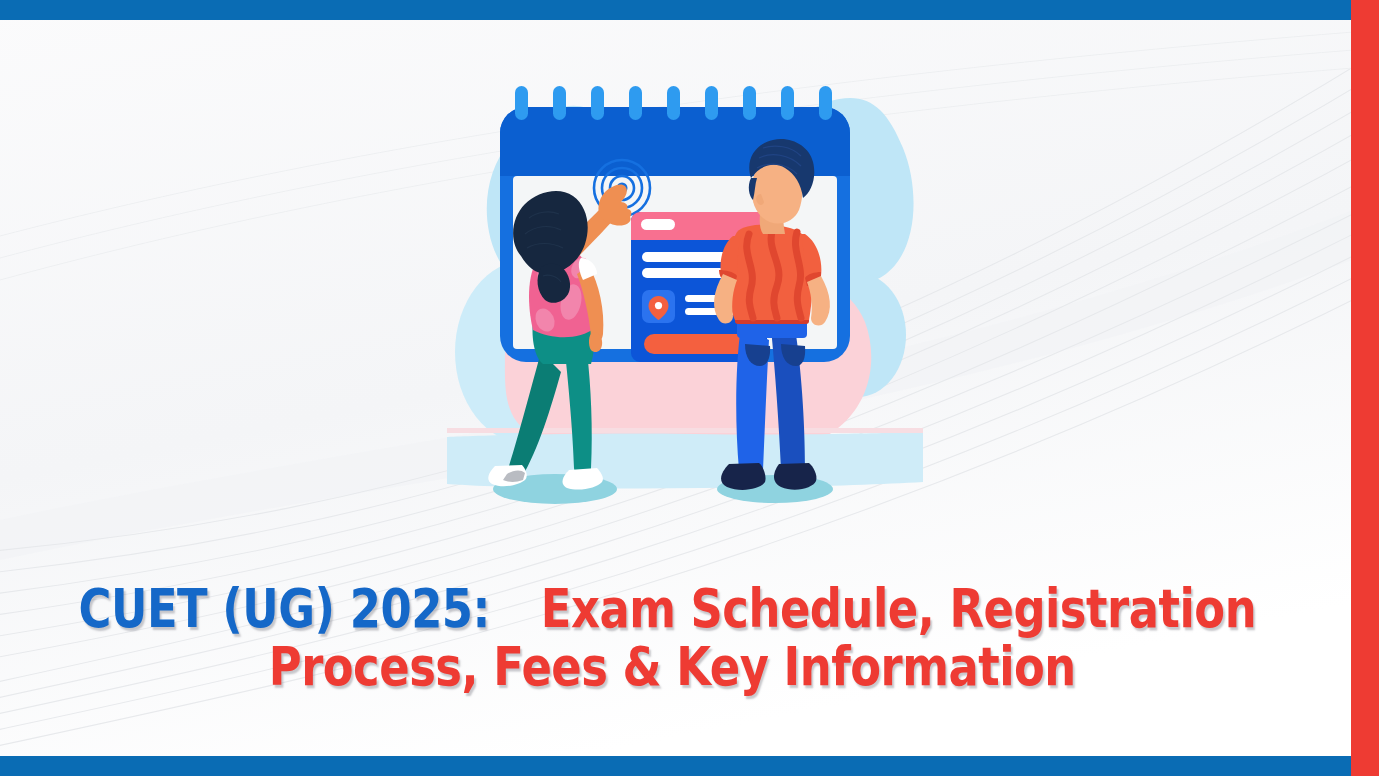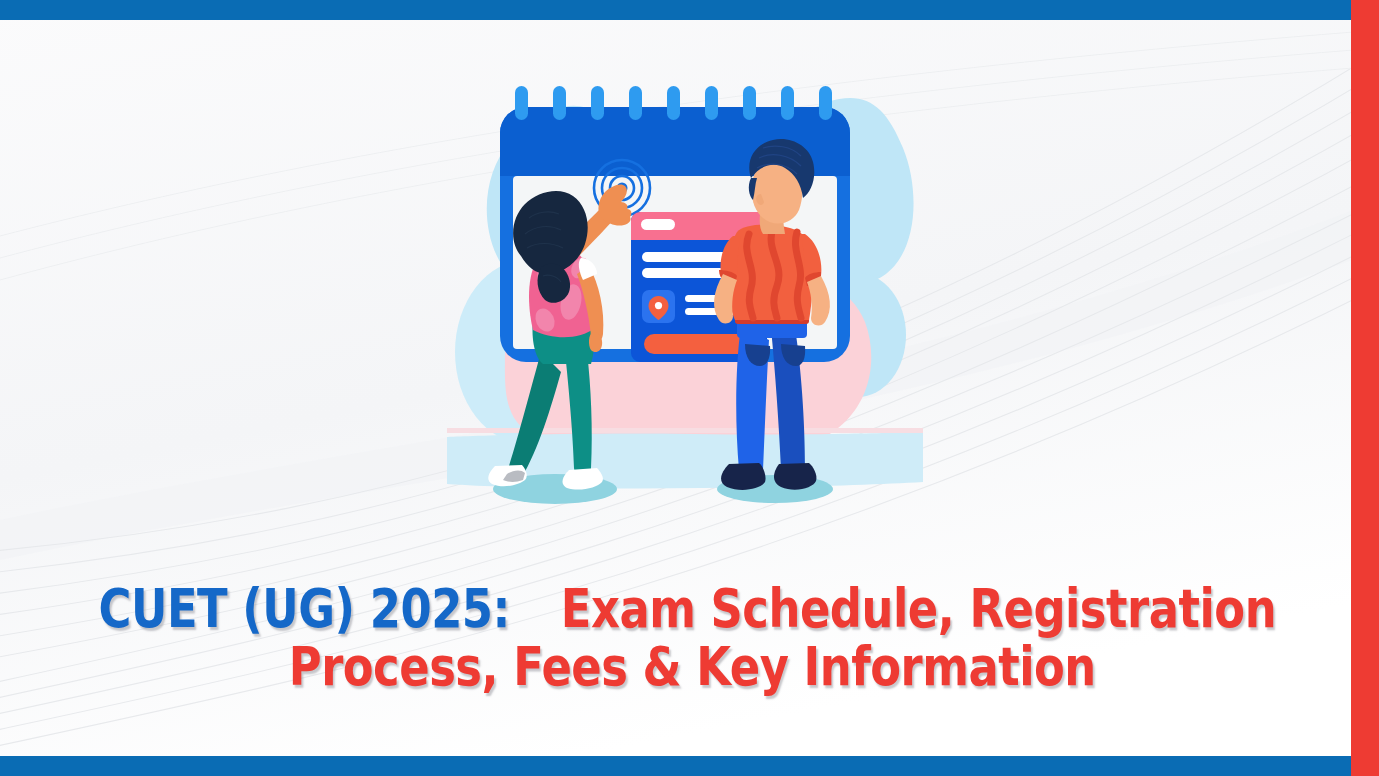--- a/index.html
+++ b/index.html
@@ -50,21 +50,21 @@
   .illustration {
     position:absolute;
     left:445px; top:52px;
     width:480px; height:470px;
     z-index:10;
   }
 
   
   .headline {
     position:absolute;
-    left:72px; top:580px;
+    left:52px; top:580px;
     width:1240px;
     text-align:center;
     z-index:20;
     line-height:1.10;
     letter-spacing:-0.5px;
   }
   .headline .ln { display:block; white-space:nowrap; }
   .hl-word {
     font-family:"Liberation Sans Narrow","DejaVu Sans Condensed","Liberation Sans", sans-serif;
     font-weight:bold;

